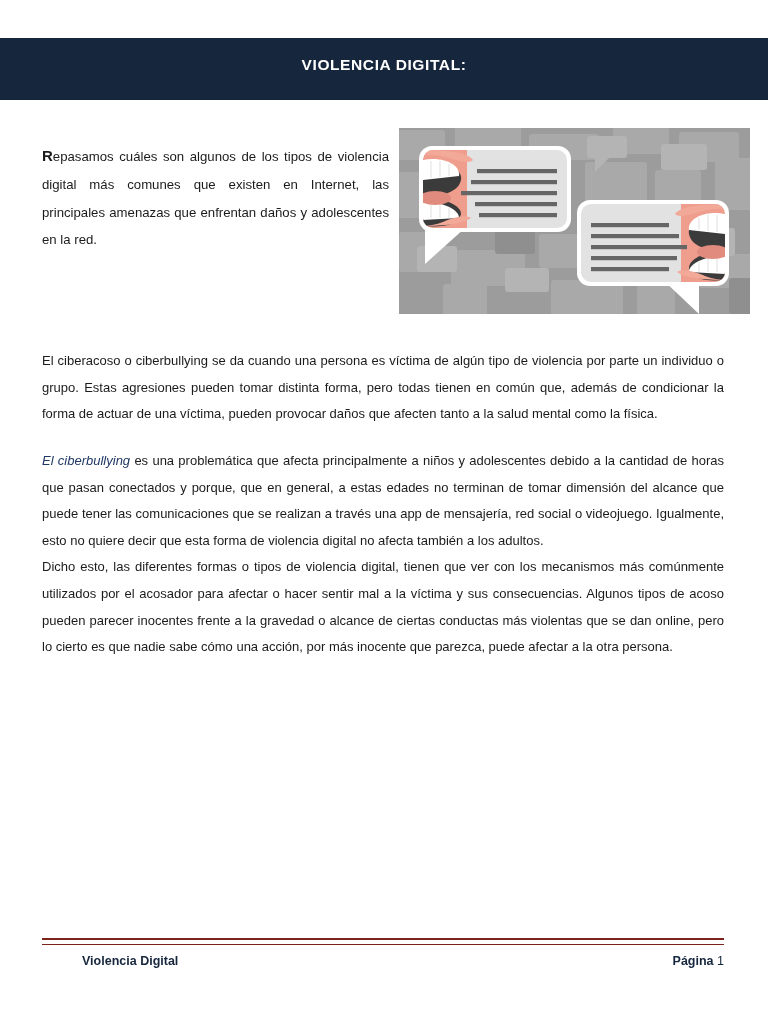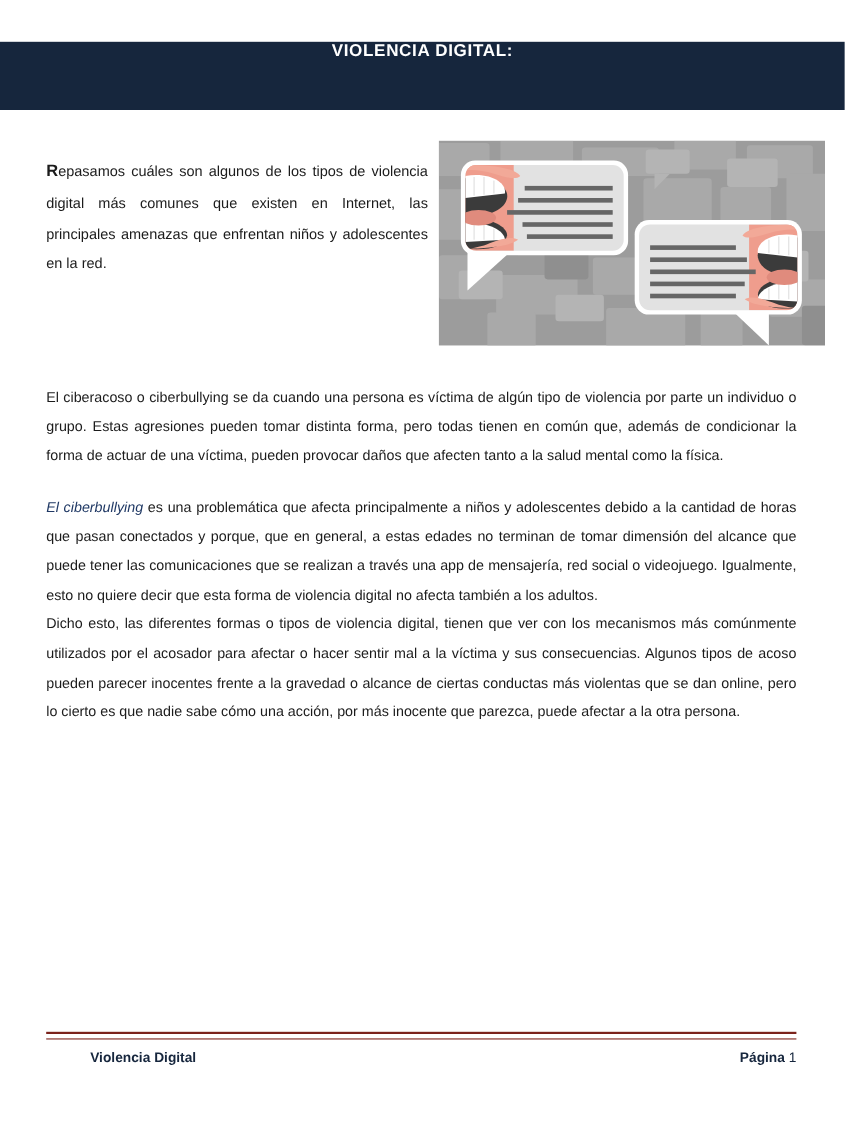--- a/index.html
+++ b/index.html
@@ -21,20 +21,21 @@
     position: absolute;
     left: 0;
     top: 38px;
     width: 768px;
     height: 62px;
     background: #16263D;
     color: #ffffff;
     display: flex;
     flex-direction: column;
     align-items: center;
+    justify-content: center;
   }
   .title-line1 {
     font-size: 15.5px;
     font-weight: bold;
     letter-spacing: 0.6px;
     line-height: 1.1;
     margin-bottom: 9px;
   }
   .title-line2 {
     font-size: 15.5px;
@@ -238,21 +239,21 @@
             <rect x="192" y="95" width="78" height="4.2"></rect>
             <rect x="192" y="106" width="88" height="4.2"></rect>
             <rect x="192" y="117" width="96" height="4.2"></rect>
             <rect x="192" y="128" width="86" height="4.2"></rect>
             <rect x="192" y="139" width="78" height="4.2"></rect>
           </g>
         </g>
       </svg>
     </div>
 
-    <div class="intro-text"><span class="dropcap-letter">R</span><span>epasamos cuáles son algunos de los tipos de violencia digital más comunes que existen en Internet, las principales amenazas que enfrentan niños y adolescentes en la red.</span></div>
+    <div class="intro-text"><span class="dropcap-letter">R</span><span>epasamos cuáles son algunos de los tipos de violencia digital más comunes que existen en Internet, las principales amenazas que enfrentan daños y adolescentes en la red.</span></div>
   </div>
 
   <p class="para gap-before">El ciberacoso o ciberbullying se da cuando una persona es víctima de algún tipo de violencia por parte un individuo o grupo. Estas agresiones pueden tomar distinta forma, pero todas tienen en común que, además de condicionar la forma de actuar de una víctima, pueden provocar daños que afecten tanto a la salud mental como la física.</p>
 
   <p class="para gap-before"><span class="lead-term">El ciberbullying</span><span> es una problemática que afecta principalmente a niños y adolescentes debido a la cantidad de horas que pasan conectados y porque, que en general, a estas edades no terminan de tomar dimensión del alcance que puede tener las comunicaciones que se realizan a través una app de mensajería, red social o videojuego. Igualmente, esto no quiere decir que esta forma de violencia digital no afecta también a los adultos.</span></p>
 
 
   <p class="para tight">Dicho esto, las diferentes formas o tipos de violencia digital, tienen que ver con los mecanismos más comúnmente utilizados por el acosador para afectar o hacer sentir mal a la víctima y sus consecuencias. Algunos tipos de acoso pueden parecer inocentes frente a la gravedad o alcance de ciertas conductas más violentas que se dan online, pero lo cierto es que nadie sabe cómo una acción, por más inocente que parezca, puede afectar a la otra persona.</p>
 </div>
 

